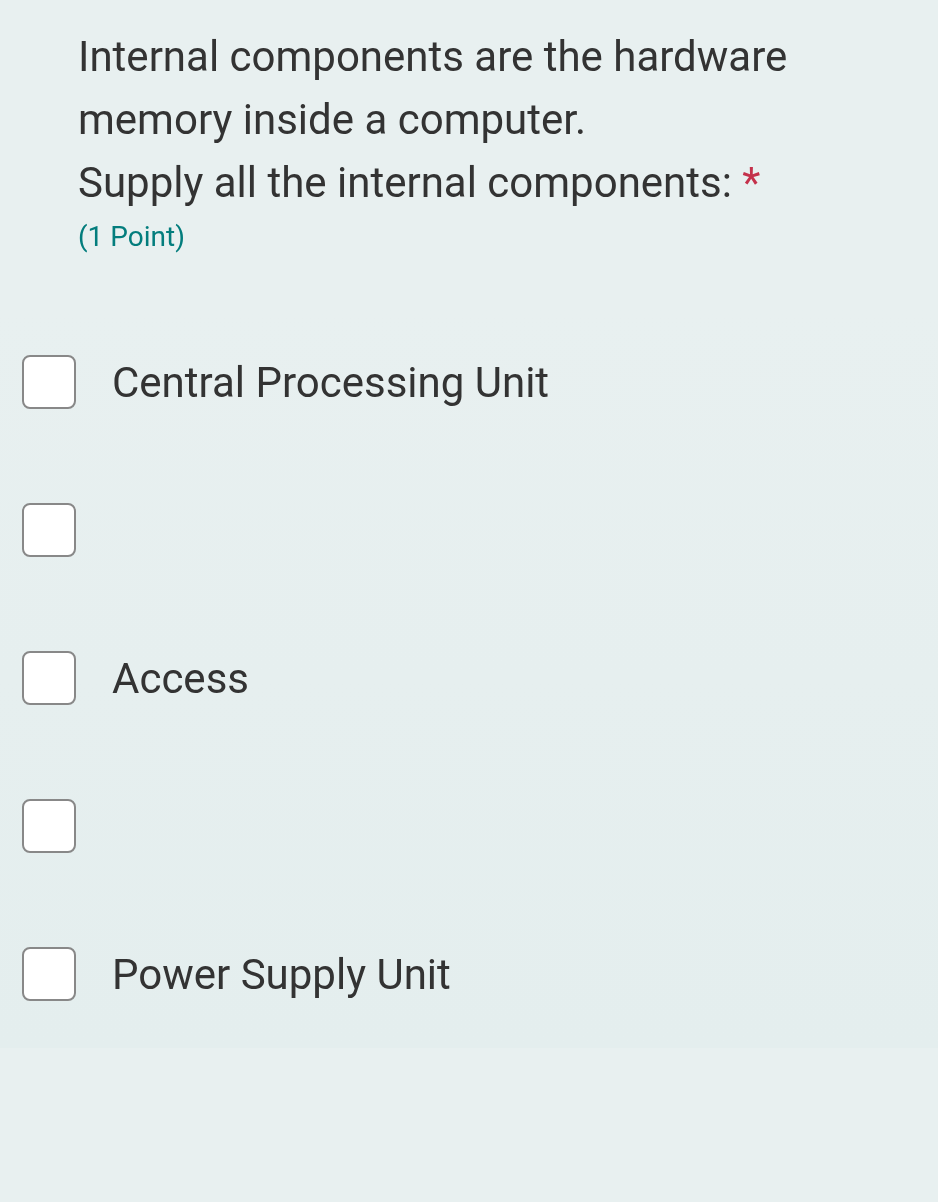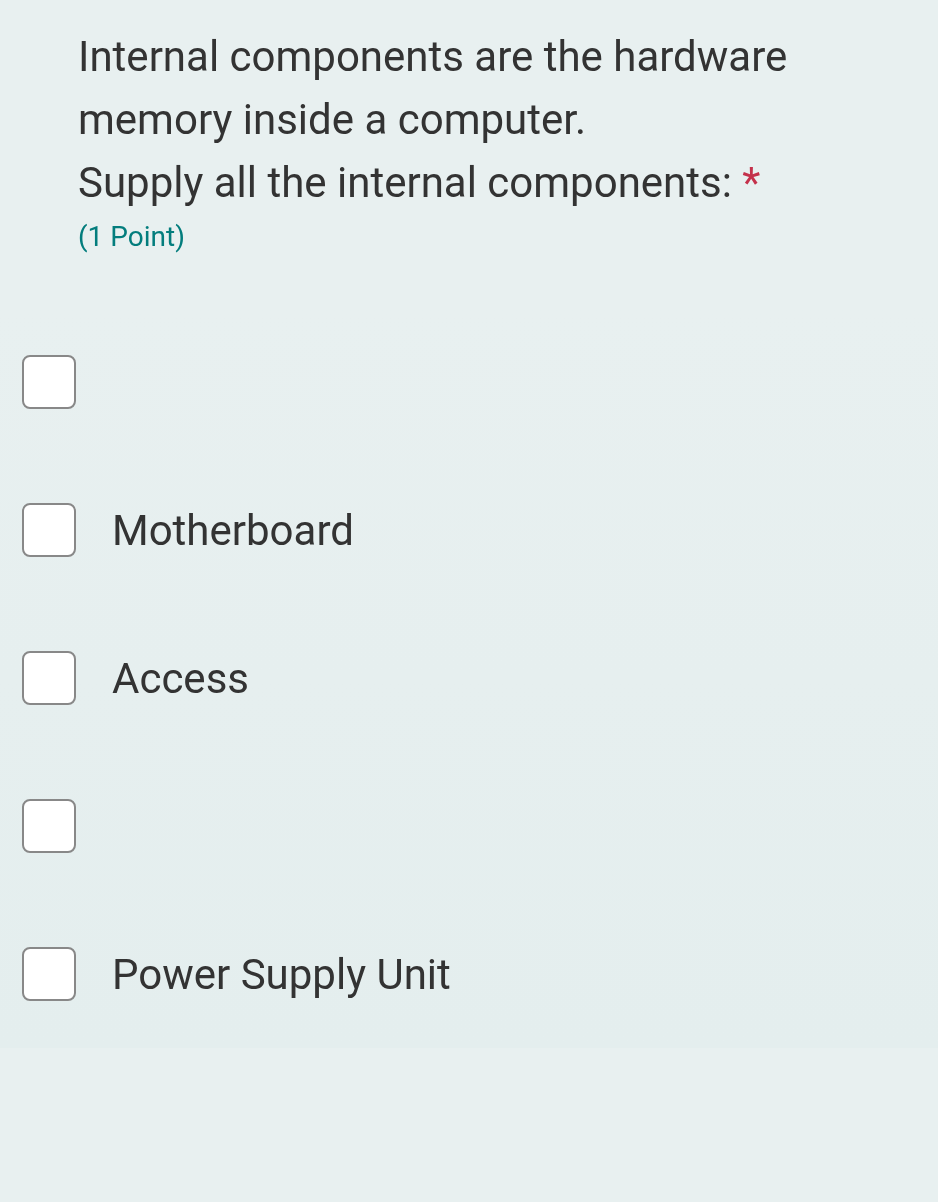--- a/index.html
+++ b/index.html
@@ -69,24 +69,24 @@
     <span>memory inside a computer.</span><br>
     <span>Supply all the internal components:</span>
     <span class="required-asterisk">*</span>
   </div>
   <div class="points-text">(1 Point)</div>
 </div>
 
 <div class="options-container">
   <div class="option-row">
     <div class="checkbox"></div>
+    <span class="option-label">Central Processing Unit</span>
   </div>
   <div class="option-row">
     <div class="checkbox"></div>
-    <span class="option-label">Motherboard</span>
   </div>
   <div class="option-row">
     <div class="checkbox"></div>
     <span class="option-label">Access</span>
   </div>
   <div class="option-row">
     <div class="checkbox"></div>
   </div>
   <div class="option-row">
     <div class="checkbox"></div>

